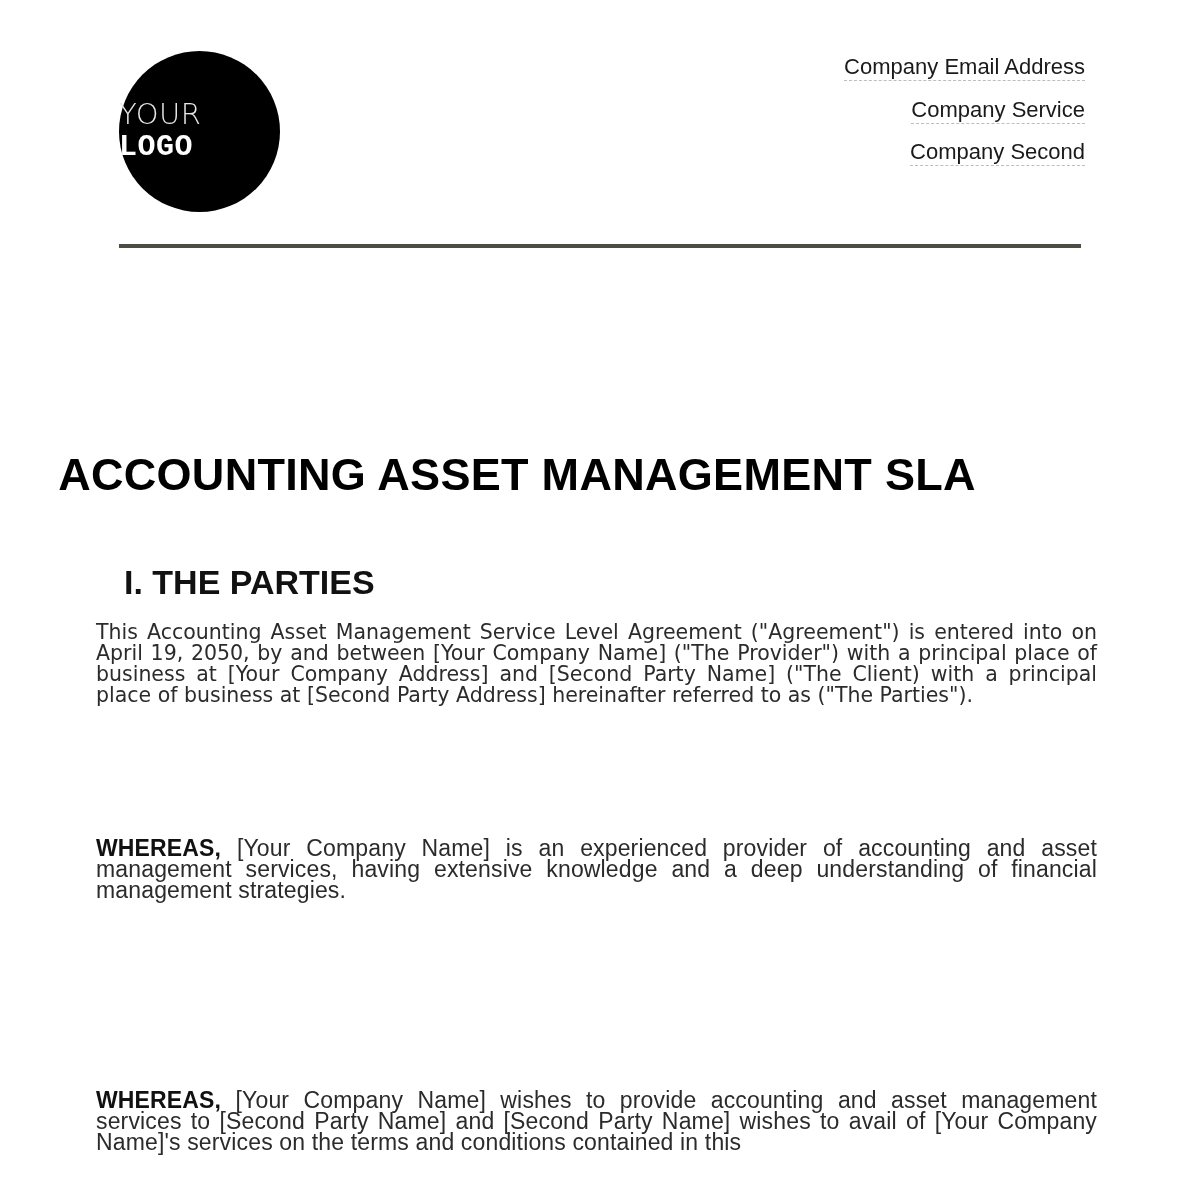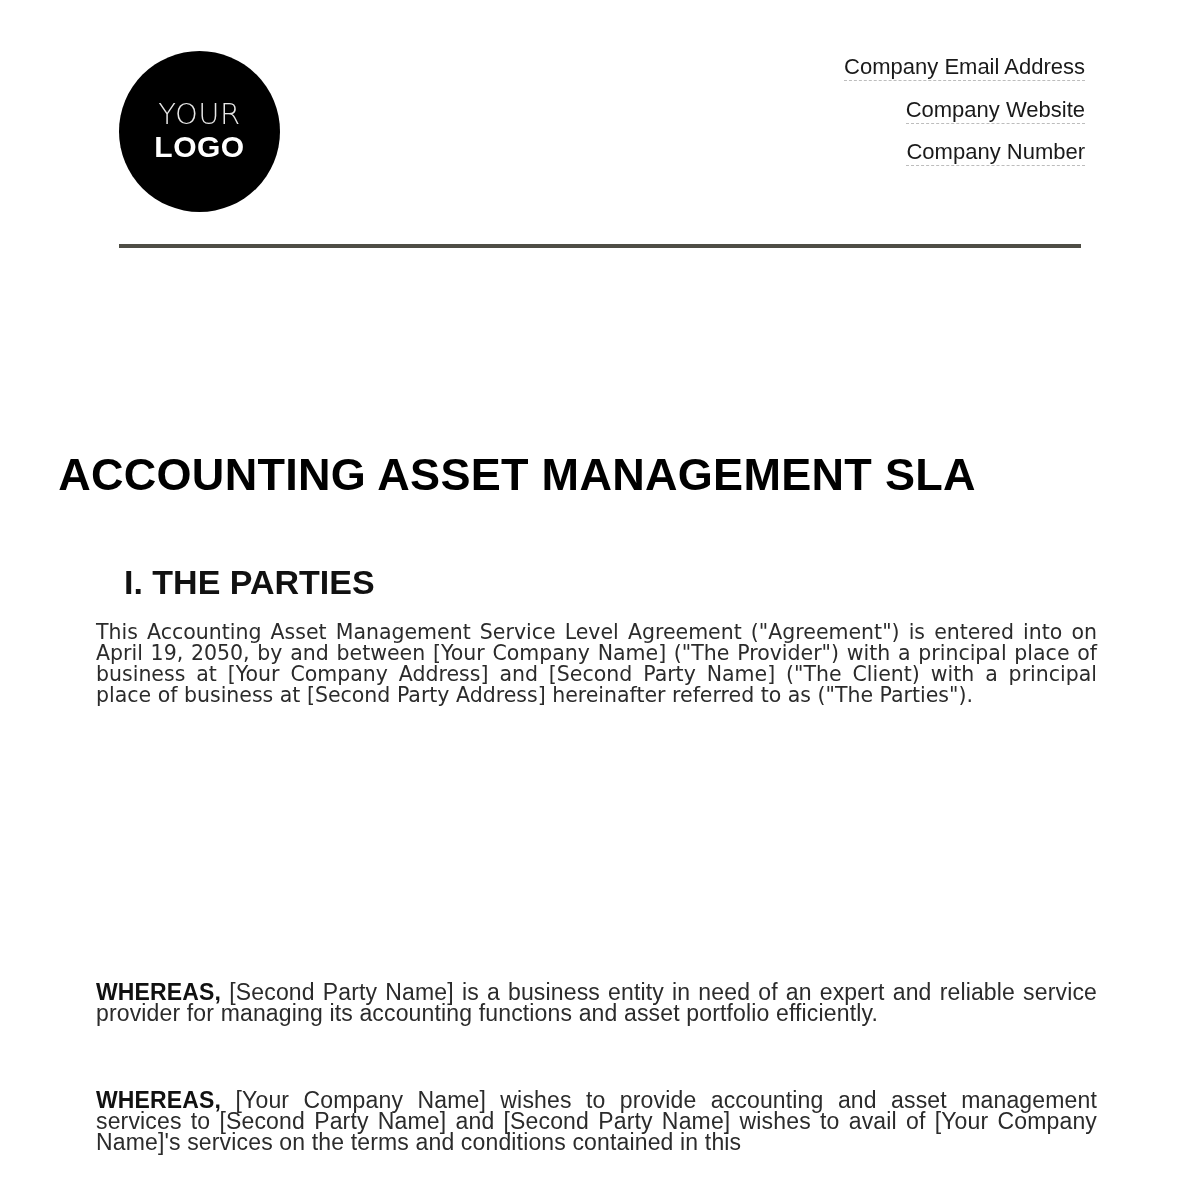--- a/index.html
+++ b/index.html
@@ -24,35 +24,34 @@
     .logo {
       position: absolute;
       left: 119px;
       top: 51px;
       width: 161px;
       height: 161px;
       border-radius: 50%;
       background: #000000;
       display: flex;
       flex-direction: column;
-      align-items: center;
       justify-content: center;
       color: #ffffff;
     }
     .logo-your {
       font-family: "DejaVu Sans", sans-serif;
       font-weight: 300;
       font-size: 29px;
       letter-spacing: 0.5px;
       line-height: 32px;
       margin-top: -2px;
       color: #e8e8e8;
     }
     .logo-logo {
-      font-family: Liberation Sans, sans-serif;
+      font-family: Liberation Mono, monospace;
       font-weight: 700;
       font-size: 30px;
       line-height: 34px;
       letter-spacing: 0.5px;
     }
     .contact {
       position: absolute;
       right: 115px;
       top: 54px;
       display: flex;
@@ -130,32 +129,32 @@
 
 <div class="page">
 
   <div class="logo">
     <span class="logo-your">YOUR</span>
     <span class="logo-logo">LOGO</span>
   </div>
 
   <div class="contact">
     <span class="contact-item">Company Email Address</span>
-    <span class="contact-item">Company Website</span>
-    <span class="contact-item">Company Number</span>
+    <span class="contact-item">Company Service</span>
+    <span class="contact-item">Company Second</span>
   </div>
 
   <div class="divider"></div>
 
   <h1 class="title">ACCOUNTING ASSET MANAGEMENT SLA</h1>
 
   <h2 class="section-heading">I. THE PARTIES</h2>
 
   <p class="para p1">
     <span>This Accounting Asset Management Service Level Agreement ("Agreement") is entered into on April 19, 2050, by and between [Your Company Name] ("The Provider") with a principal place of business at [Your Company Address] and [Second Party Name] ("The Client) with a principal place of business at [Second Party Address] hereinafter referred to as ("The Parties").</span>
   </p>
 
+  <p class="para para-condensed p2"><strong>WHEREAS,</strong><span> [Your Company Name] is an experienced provider of accounting and asset management services, having extensive knowledge and a deep understanding of financial management strategies.</span></p>
 
-  <p class="para para-condensed p3"><strong>WHEREAS,</strong><span> [Second Party Name] is a business entity in need of an expert and reliable service provider for managing its accounting functions and asset portfolio efficiently.</span></p>
 
   <p class="para para-condensed p4"><strong>WHEREAS,</strong><span> [Your Company Name] wishes to provide accounting and asset management services to [Second Party Name] and [Second Party Name] wishes to avail of [Your Company Name]'s services on the terms and conditions contained in this</span></p>
 
 </div>
 
 </body></html>

